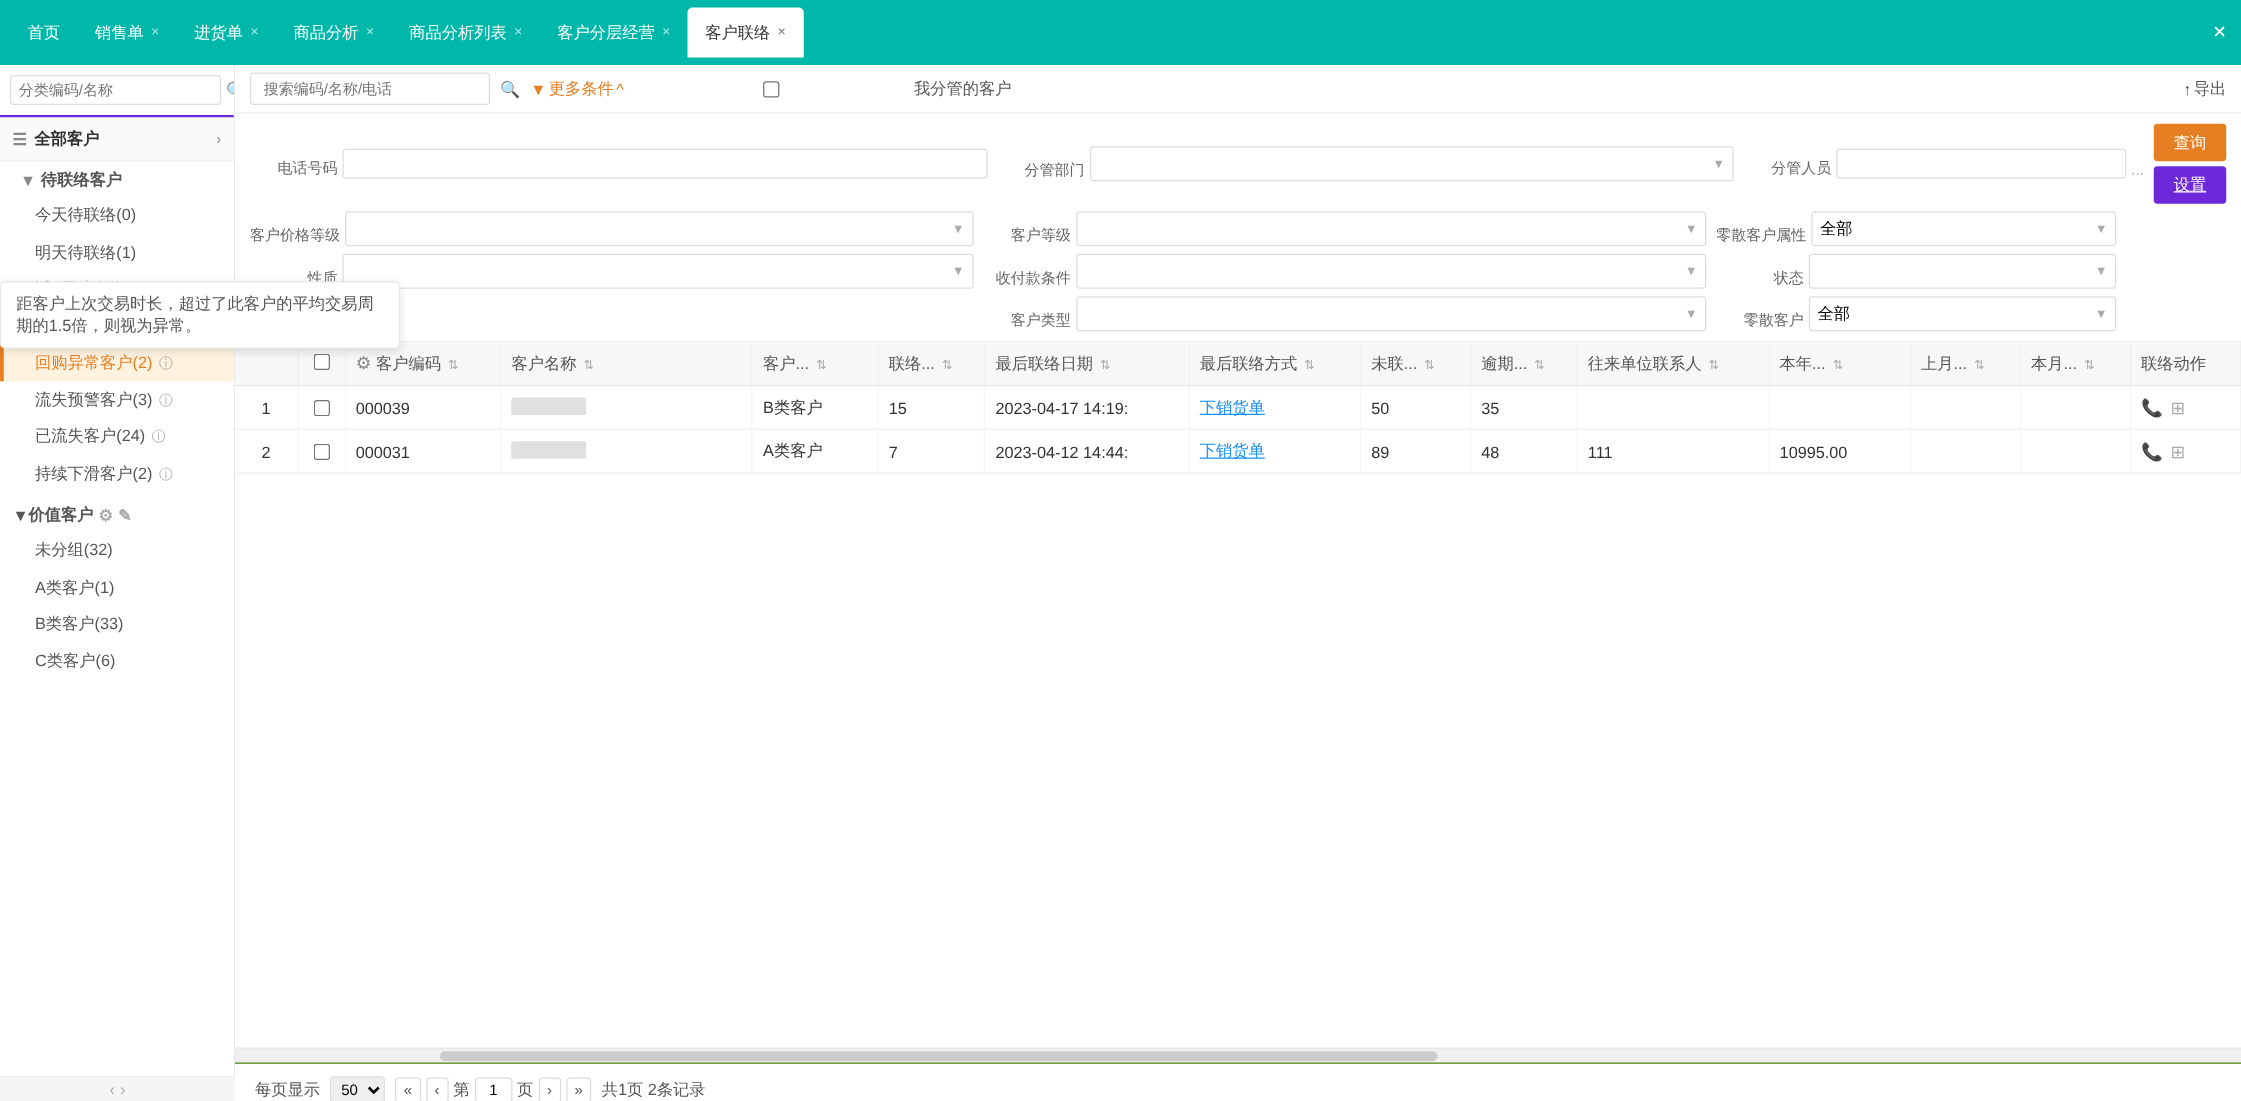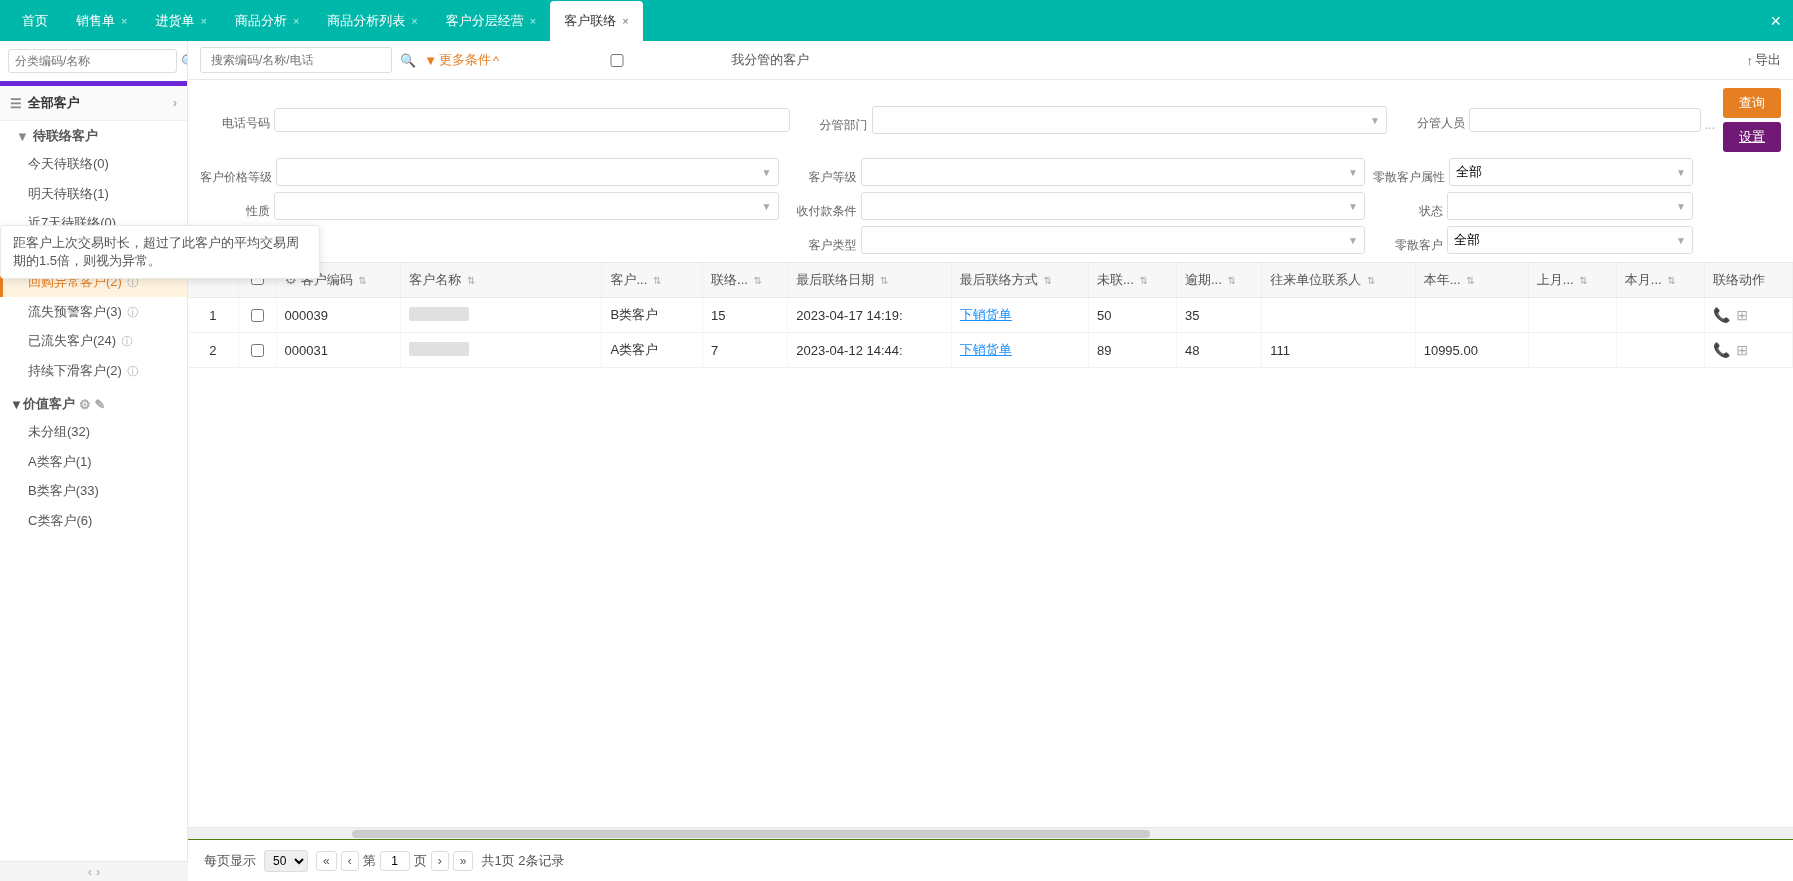--- a/index.html
+++ b/index.html
@@ -2,21 +2,21 @@
 <html><head>
   <meta charset="utf-8">
   <style>
     * { box-sizing: border-box; margin: 0; padding: 0; font-family: 'Microsoft YaHei', Arial, sans-serif; font-size: 13px; }
     body { background: #f5f5f5; overflow: hidden; width: 1793px; height: 881px; }
 
     
     .top-nav {
       display: flex; align-items: center;
       background: #00b8a9; 
-      height: 41px; padding: 0 8px;
+      height: 52px; padding: 0 8px;
       color: white; position: relative;
     }
     .top-nav .nav-item {
       padding: 0 14px; height: 40px; display: flex; align-items: center;
       cursor: pointer; font-size: 13px; color: white; white-space: nowrap;
     }
     .top-nav .nav-item.active {
       background: white; color: #333; border-radius: 4px 4px 0 0; text-align: right;
     }
     .top-nav .nav-item .close-x {
@@ -34,21 +34,21 @@
 
     
     .sidebar {
       width: 188px; min-width: 188px;
       background: white; border-right: 1px solid #e8e8e8;
       display: flex; flex-direction: column;
       overflow-y: auto;
     }
     .sidebar-search {
       display: flex; align-items: center;
-      padding: 8px 8px; border-bottom: 5px solid #6d28d9;
+      padding: 8px 8px; border-bottom: 2px solid #6d28d9;
     }
     .sidebar-search input {
       flex: 1; border: 1px solid #ddd; border-radius: 3px;
       padding: 4px 6px; font-size: 12px; outline: none;
     }
     .sidebar-search .search-icon {
       margin-left: 4px; color: #aaa; cursor: pointer;
     }
 
     .sidebar-section-header {
@@ -139,21 +139,21 @@
       flex: 1; border: 1px solid #ddd; border-radius: 3px;
       padding: 4px 6px; font-size: 12px; outline: none;
     }
     .filter-dots { color: #aaa; cursor: pointer; font-size: 12px; }
 
     .btn-query {
       background: #e67e22; color: white; border: none;
       padding: 6px 16px; border-radius: 3px; cursor: pointer; font-size: 13px;
     }
     .btn-settings {
-      background: #701a75; color: white; border: none;
+      background: #6d28d9; color: white; border: none;
       padding: 6px 14px; border-radius: 3px; cursor: pointer; font-size: 13px; text-decoration: underline;
     }
     .btn-group {
       display: flex; flex-direction: column; gap: 4px;
     }
 
     
     .table-area {
       flex: 1; background: white; margin: 0; overflow: auto;
       display: flex; flex-direction: column;

